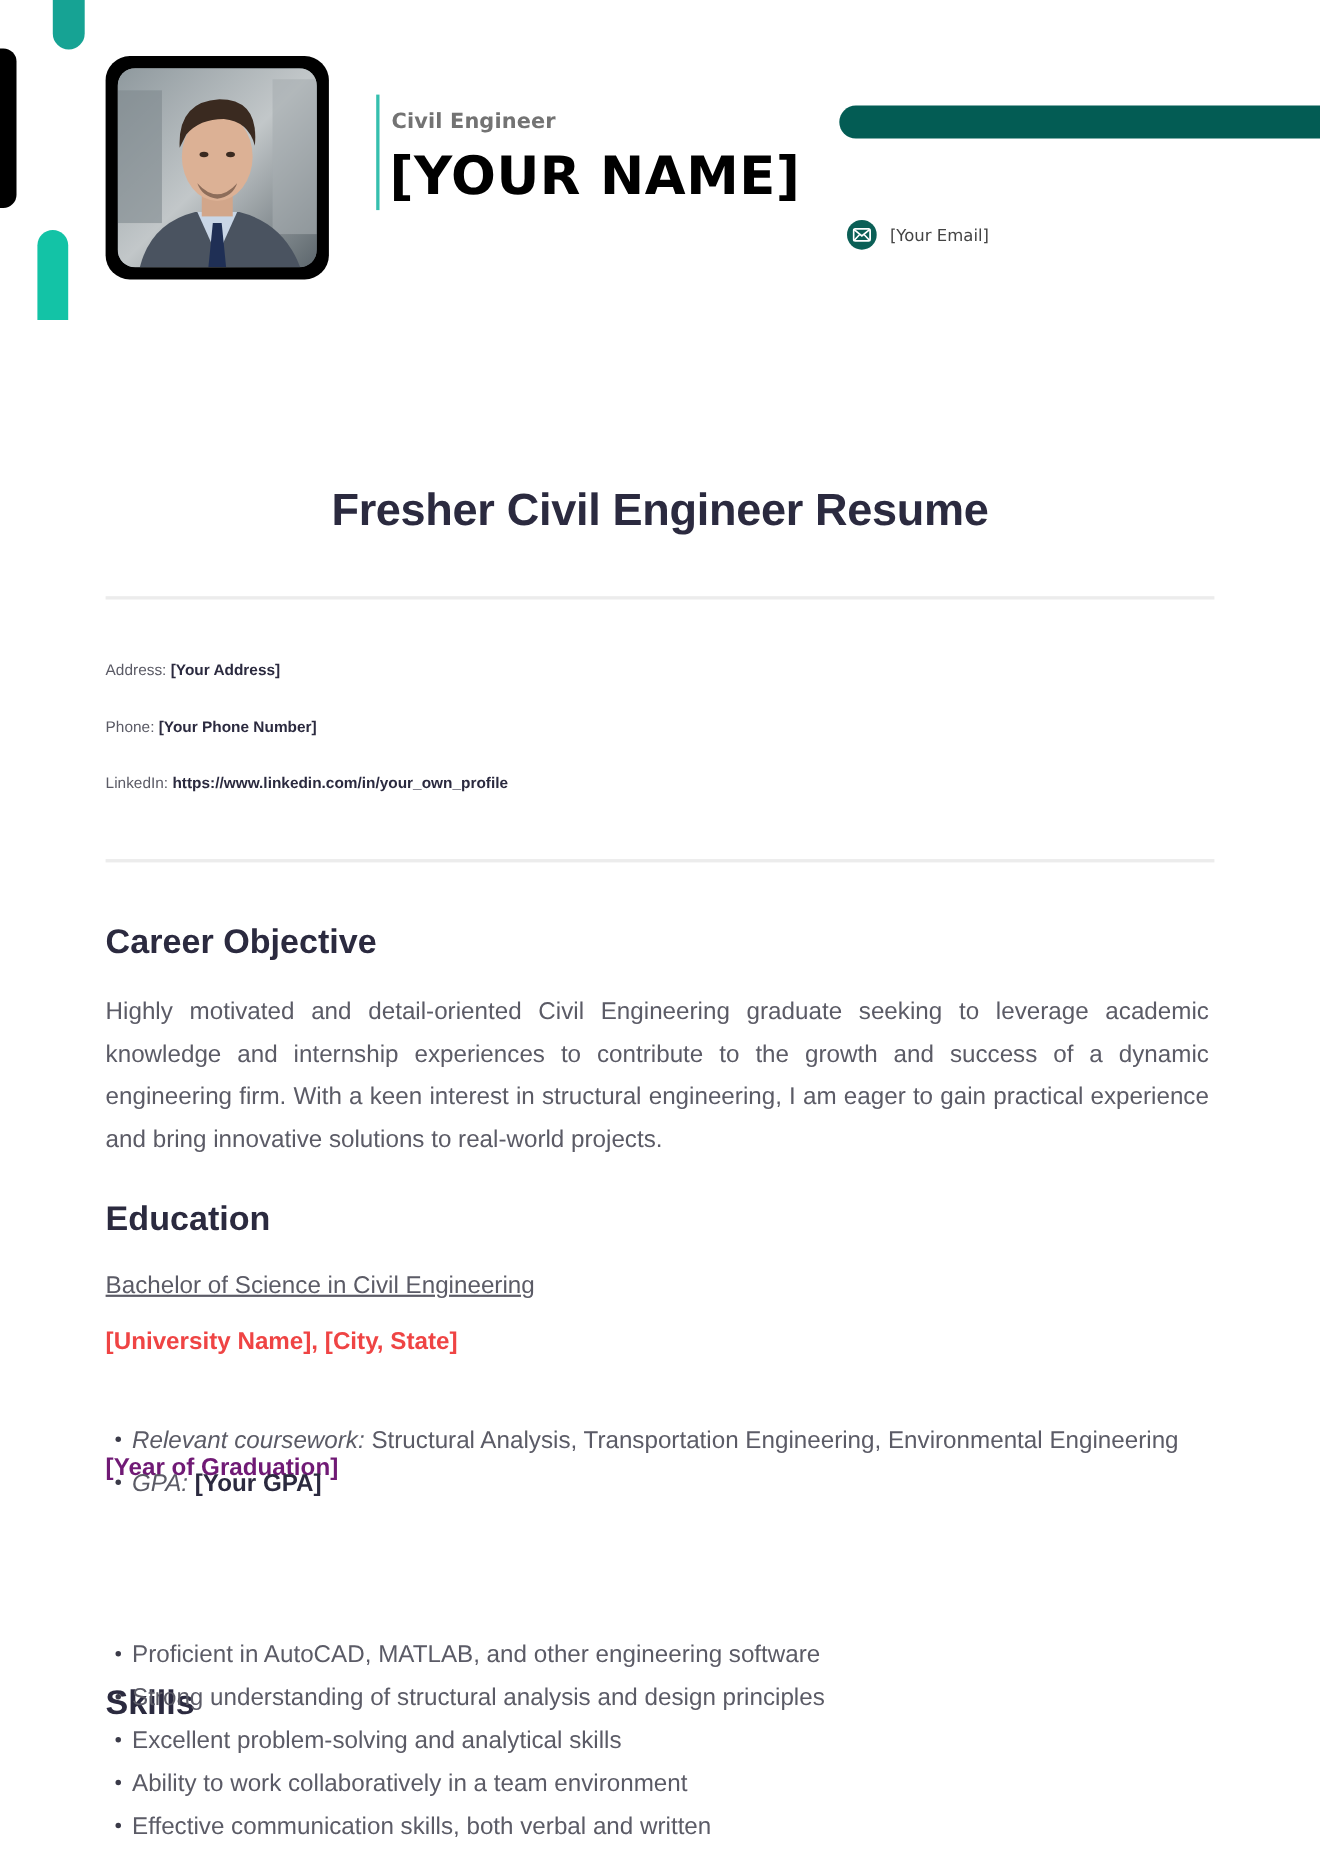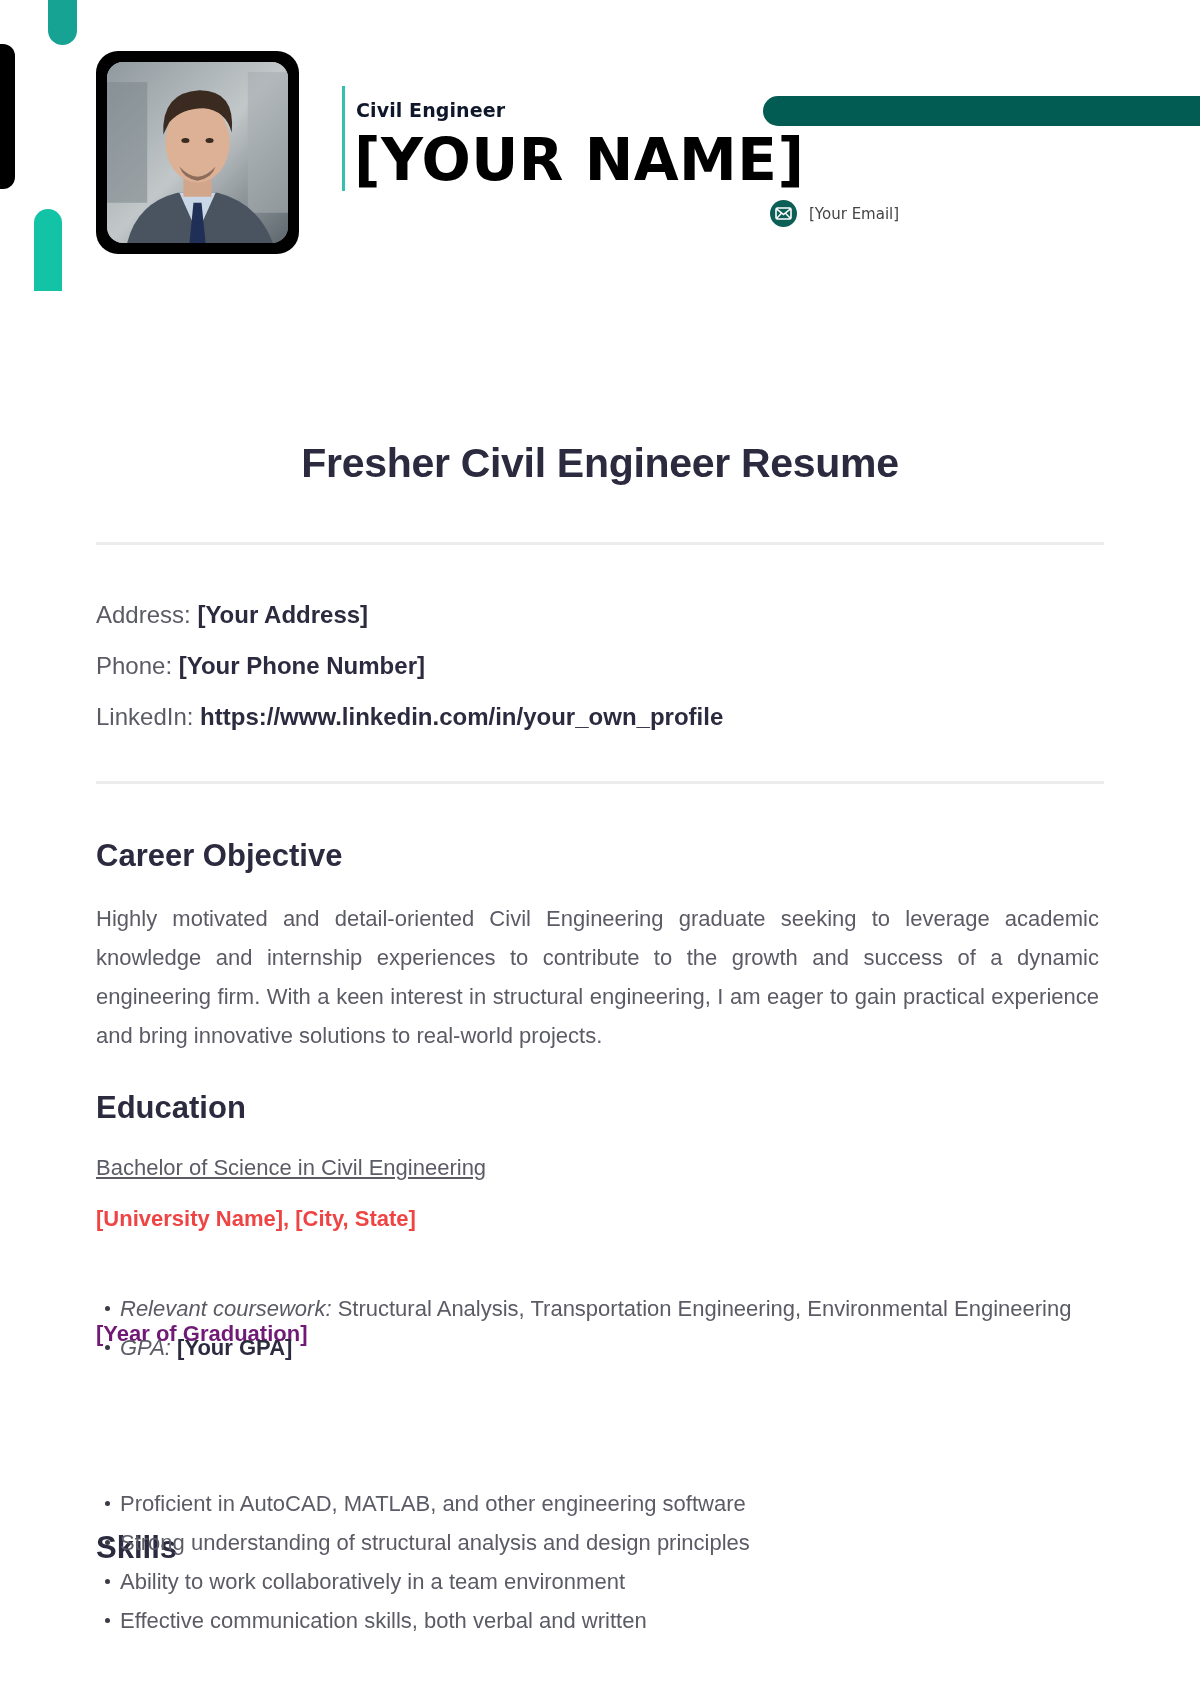--- a/index.html
+++ b/index.html
@@ -58,28 +58,28 @@
       position: absolute;
       left: 342px; top: 86px;
       width: 3px; height: 105px;
       background: #35bfae;
     }
     .job-title {
       position: absolute;
       left: 356px; top: 99px;
       font-size: 19px;
       font-weight: 700;
-      color: #0f172a;
+      color: #737373;
       font-family: "DejaVu Sans", sans-serif;
       letter-spacing: 0.1px;
     }
     .your-name {
       position: absolute;
       left: 354px; top: 130px;
-      font-size: 58px;
+      font-size: 48px;
       font-weight: 700;
       color: #000000;
       font-family: "DejaVu Sans", sans-serif;
       letter-spacing: 0.5px;
       line-height: 60px;
     }
     .deco-dark-bar {
       position: absolute;
       left: 763px; top: 96px;
       width: 470px; height: 30px;
@@ -122,21 +122,21 @@
       position: absolute;
       left: 0; width: 1008px; height: 3px;
       background: #ececec;
     }
     .hr1 { top: 542px; }
     .hr2 { top: 781px; }
 
     .contact-line {
       position: absolute;
       left: 0;
-      font-size: 24px;
+      font-size: 14px;
       color: #5b5b66;
     }
     .contact-line b { color: #2b2a3f; font-weight: 700; }
     .c1 { top: 601px; }
     .c2 { top: 652px; }
     .c3 { top: 703px; }
 
     .section-heading {
       position: absolute;
       left: 0;
@@ -279,16 +279,17 @@
 
   <ul class="bullets edu-bullets">
     <li><i>Relevant coursework:</i><span> Structural Analysis, Transportation Engineering, Environmental Engineering</span></li>
     <li><i>GPA:</i><b> [Your GPA]</b></li>
   </ul>
 
   <h2 class="section-heading h-skills">Skills</h2>
   <ul class="bullets skill-bullets">
     <li>Proficient in AutoCAD, MATLAB, and other engineering software</li>
     <li>Strong understanding of structural analysis and design principles</li>
+    <li>Excellent problem-solving and analytical skills</li>
     <li>Ability to work collaboratively in a team environment</li>
     <li>Effective communication skills, both verbal and written</li>
   </ul>
 </div>
 
 </body></html>

